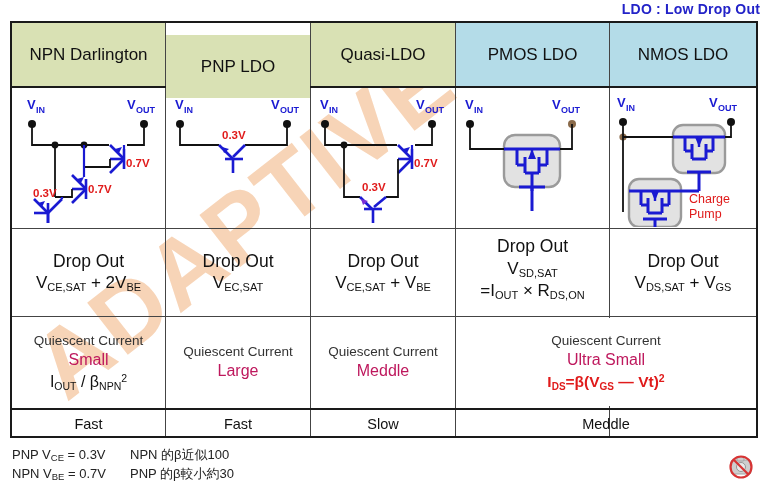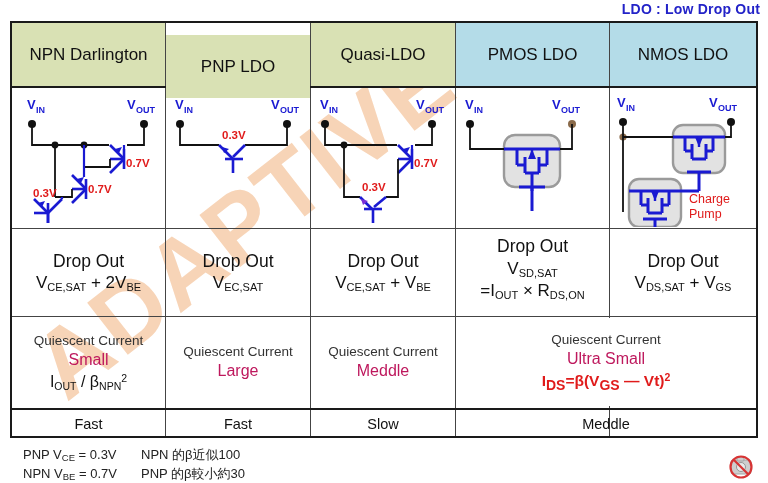--- a/index.html
+++ b/index.html
@@ -79,31 +79,31 @@
   .title-line{font-size:17.5px;color:#111;line-height:1.25;}
   .formula{font-size:17px;color:#111;line-height:1.3;white-space:nowrap;}
   .formula sub{font-size:11px;vertical-align:-.25em;}
 
   .q-head{font-size:13.5px;color:#333;line-height:1.35;}
   .q-val{font-size:16px;color:#be185d;line-height:1.3;}
   .q-form{font-size:16px;color:#111;line-height:1.35;white-space:nowrap;}
   .q-form sub{font-size:10.5px;vertical-align:-.25em;}
   .q-form sup{font-size:10.5px;vertical-align:.5em;}
   .q-form.red{color:#e01b1b;font-weight:bold;font-size:15.5px;}
-  .q-form.red sub{font-size:14px;}
+  .q-form.red sub{font-size:10px;}
 
   .speed{font-size:14.5px;color:#111;}
 
   
   .circuit{position:absolute;}
 
   
   #notes{
     position:absolute;
-    left:23px; top:446px;
+    left:12px; top:446px;
     z-index:8;
     font-size:13px;
     color:#222;
     line-height:1.45;
   }
   #notes .nrow{display:flex;}
   #notes .c1{width:118px;white-space:nowrap;}
   #notes .c2{white-space:nowrap;}
   #notes sub{font-size:9.5px;vertical-align:-.25em;}
 

